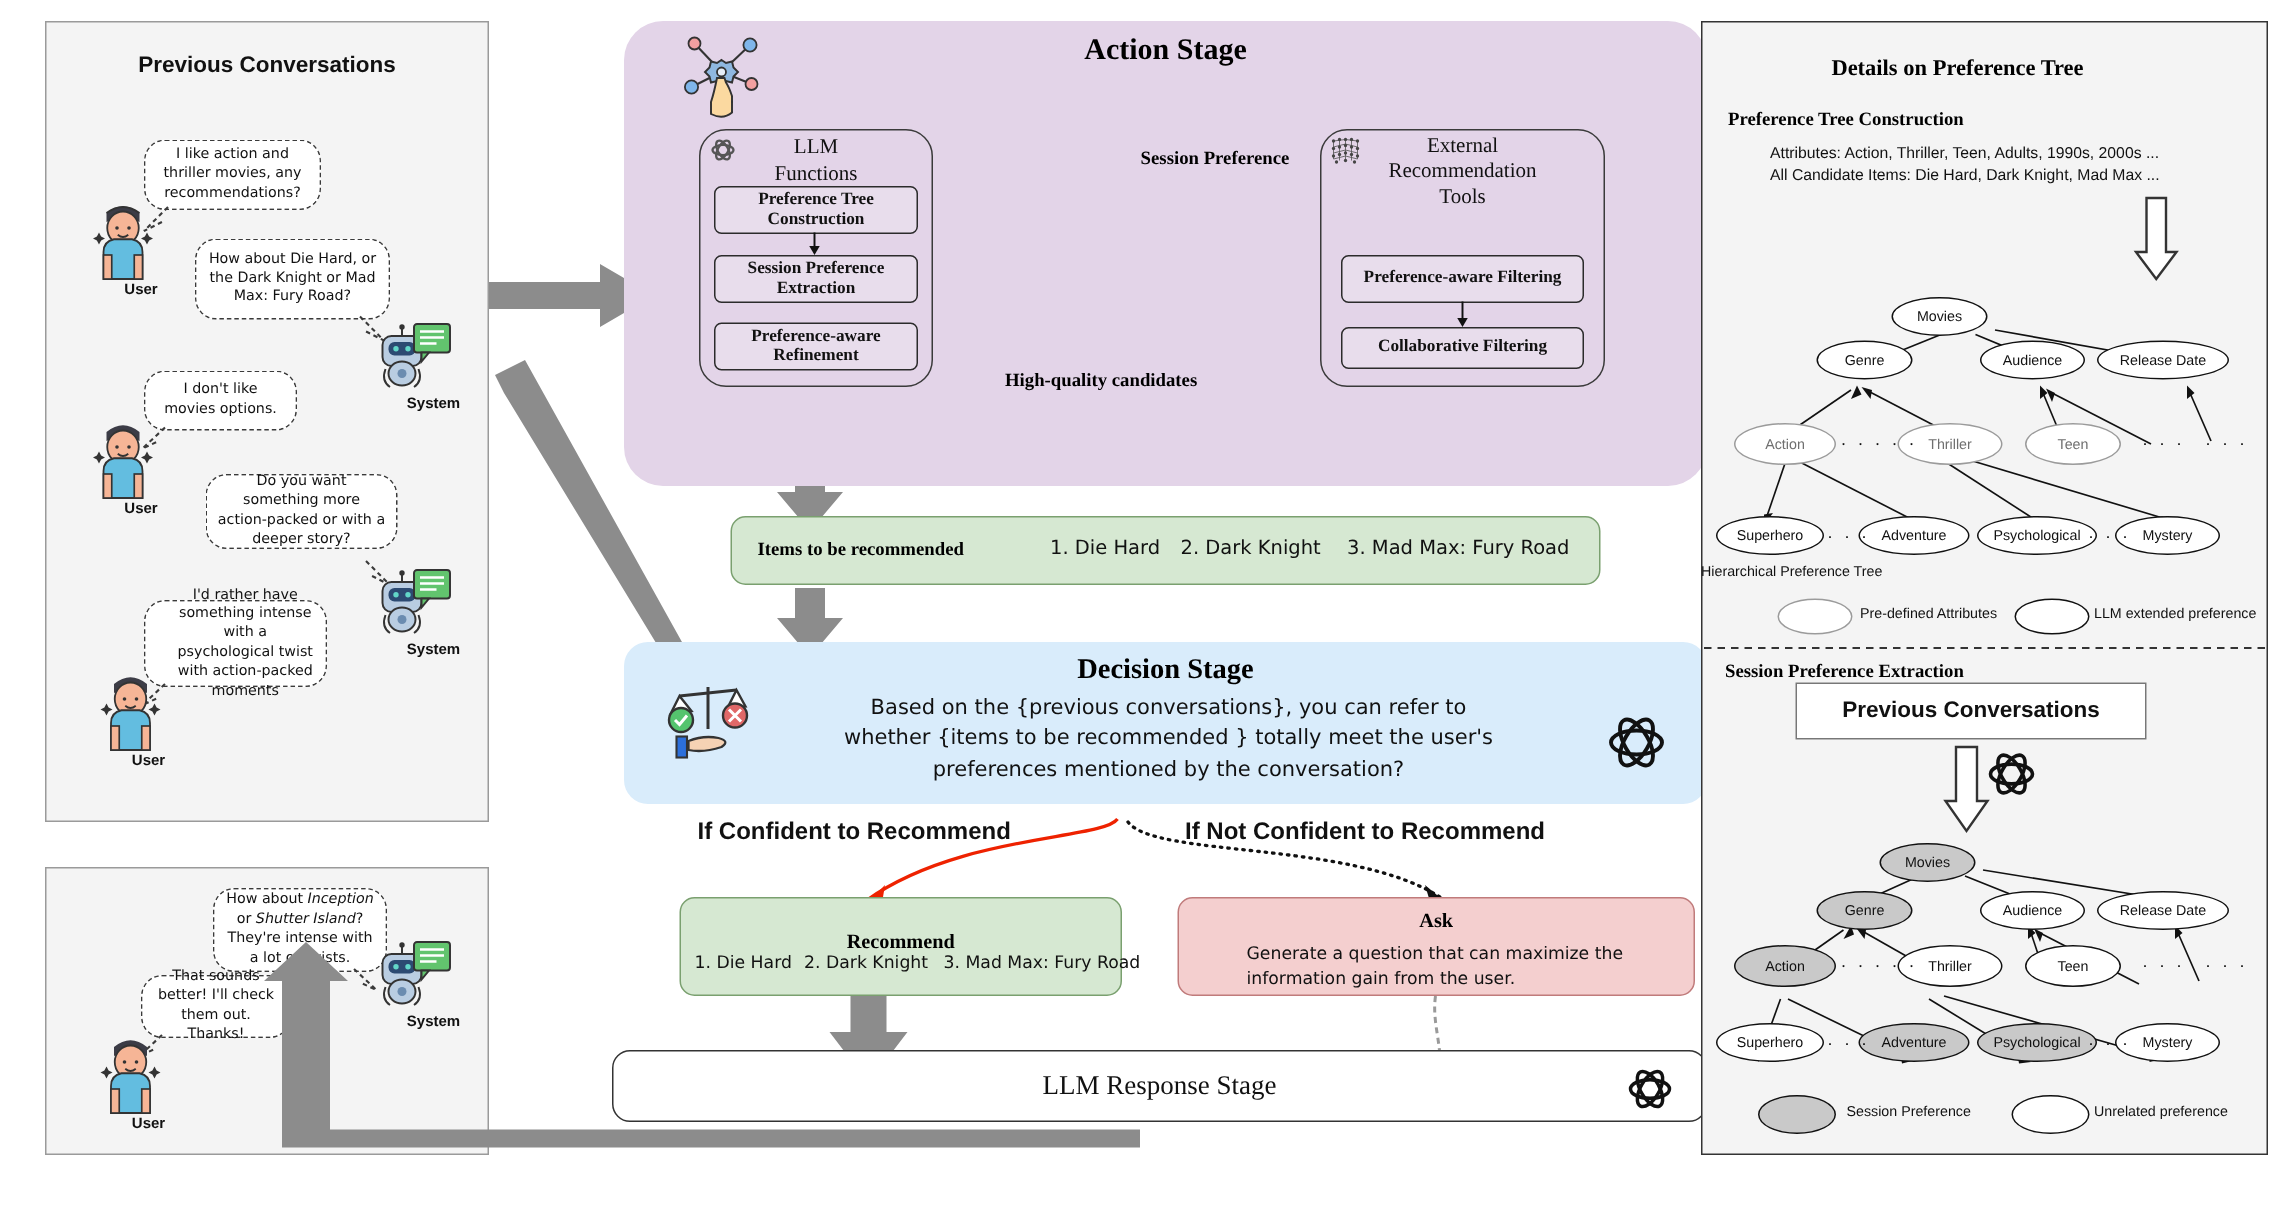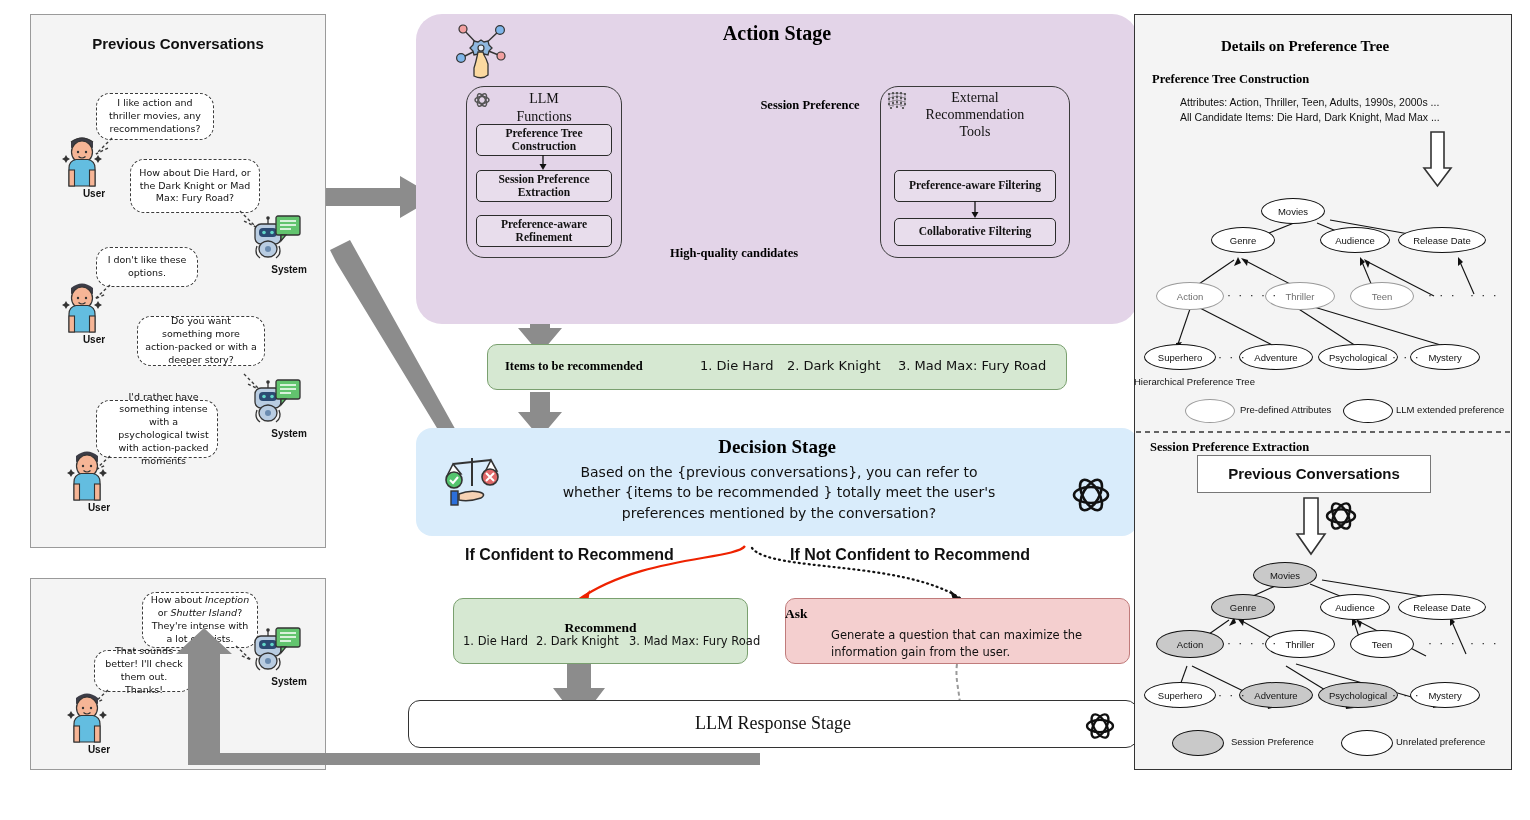--- a/index.html
+++ b/index.html
@@ -104,21 +104,21 @@
     <ellipse cx="15" cy="33" rx="9" ry="8" fill="#b9cde2" stroke="#333" stroke-width="1.3"></ellipse>
     <circle cx="15" cy="33" r="3" fill="#6b8cb0"></circle>
     <rect x="23" y="0" width="24" height="19" rx="2" fill="#62c46e" stroke="#333" stroke-width="1.3"></rect>
     <path d="M27 5 h16 M27 9 h16 M27 13 h11" stroke="#fff" stroke-width="1.6"></path>
     <path d="M28 19 l0 6 5 -6z" fill="#62c46e" stroke="#333" stroke-width="1.3"></path>
   </svg>
   <span class="lbl">System</span>
 </div>
 
 <div class="abs bubble" style="left:96px;top:247px;width:102px;height:40px;">
-  <span>I don't like these options.</span>
+  <span>I don't like movies options.</span>
 </div>
 <svg class="abs" style="left:90px;top:283px;" width="24" height="20">
   <path d="M20 2 L5 16 L16 11" fill="none" stroke="#3a3a3a" stroke-width="1.4" stroke-dasharray="3,2.5"></path>
 </svg>
 
 <div class="avatar" style="left:61px;top:274px;width:42px;height:58px;">
   <svg width="42" height="58" viewBox="0 0 42 58">
     <path d="M10 14 q11 -9 22 0 l0 6 q-11 -5 -22 0 z" fill="#3c3c46"></path>
     <ellipse cx="21" cy="24" rx="10.5" ry="11" fill="#f6b596" stroke="#333" stroke-width="1.2"></ellipse>
     <circle cx="17" cy="24" r="1.2" fill="#333"></circle>
@@ -375,21 +375,21 @@
 <div class="abs" style="left:465px;top:546px;font-size:16px;font-weight:bold;color:#111;">If Confident to Recommend</div>
 <div class="abs" style="left:790px;top:546px;font-size:16px;font-weight:bold;color:#111;">If Not Confident to Recommend</div>
 
 <div class="abs green-box" style="left:453px;top:598px;width:295px;height:66px;"></div>
 <div class="abs serif-ttl" style="left:453px;top:608px;width:295px;text-align:center;font-size:13.5px;margin-top:12px;">Recommend</div>
 <div class="abs hand" style="left:463px;top:634px;font-size:11.5px;">1. Die Hard</div>
 <div class="abs hand" style="left:536px;top:634px;font-size:11.5px;">2. Dark Knight</div>
 <div class="abs hand" style="left:629px;top:634px;font-size:11.5px;">3. Mad Max: Fury Road</div>
 
 <div class="abs pink-box" style="left:785px;top:598px;width:345px;height:66px;"></div>
-<div class="abs serif-ttl" style="left:785px;top:606px;width:345px;font-size:13.5px;">Ask</div>
+<div class="abs serif-ttl" style="left:785px;top:606px;width:345px;text-align:center;font-size:13.5px;">Ask</div>
 <div class="abs hand" style="left:831px;top:627px;width:290px;font-size:11.5px;line-height:1.45;">
   <span>Generate a question that can maximize the</span><br>
   <span>information gain from the user.</span>
 </div>
 
 <div class="abs white-box" style="left:408px;top:700px;width:730px;height:48px;"></div>
 <div class="abs serif-reg" style="left:408px;top:713px;width:730px;text-align:center;font-size:18px;">LLM Response Stage</div>
 <svg class="abs" style="left:1082px;top:708px;" width="36" height="36" viewBox="0 0 36 36">
   <g fill="none" stroke="#111" stroke-width="2.3">
     <ellipse cx="18" cy="18" rx="13" ry="6.2" transform="rotate(0 18 18)"></ellipse>

